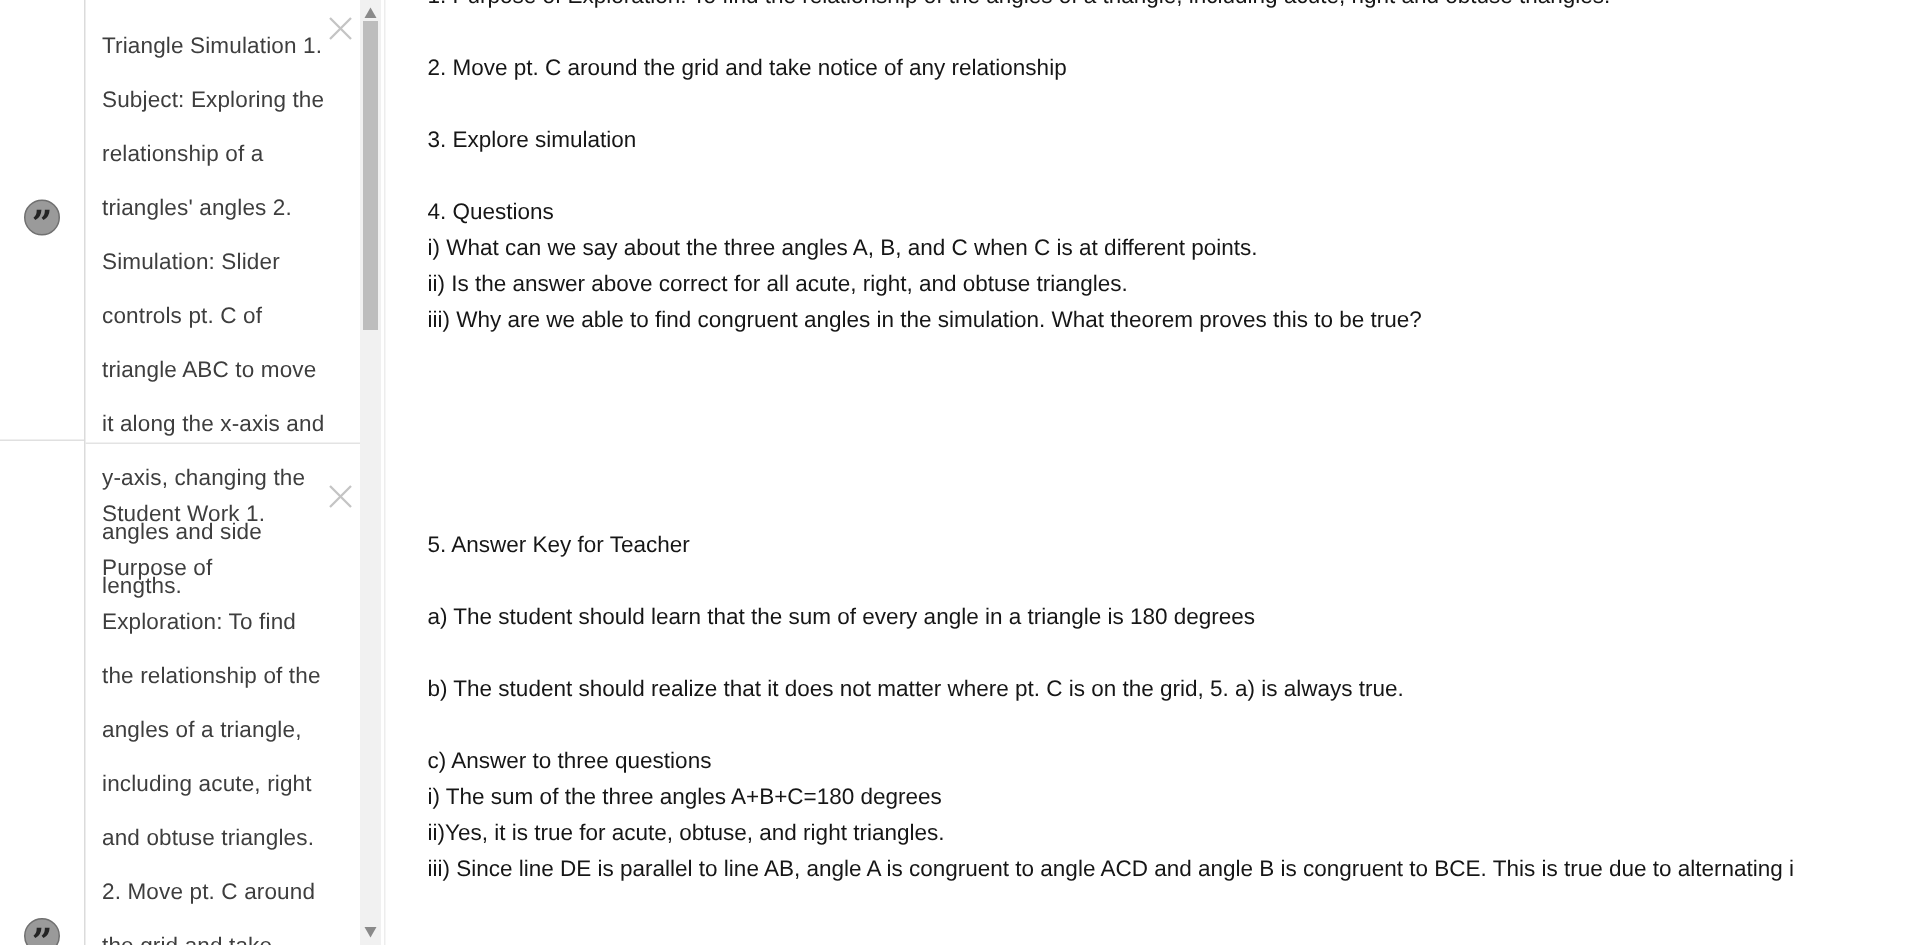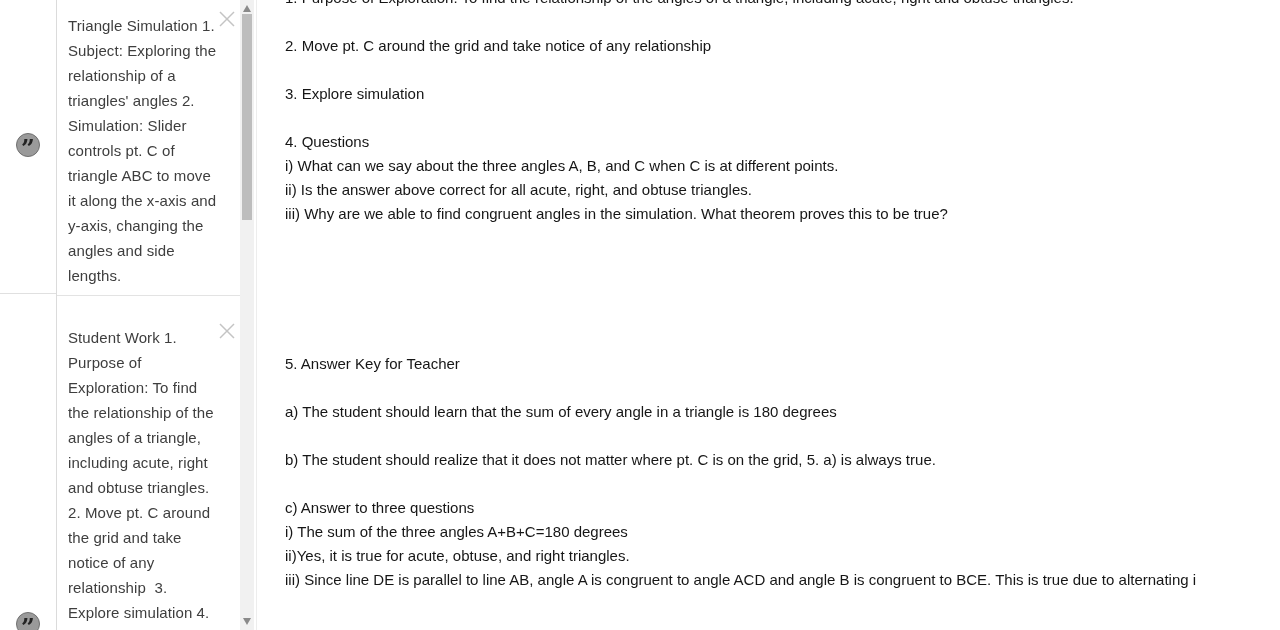--- a/index.html
+++ b/index.html
@@ -24,21 +24,21 @@
     font-size:24px; line-height:30px;
   }
   .avatar-1 { top:133px; }
   .avatar-2 { top:612px; }
 
   .card { position:absolute; left:57px; width:184px; }
   .card-1 { top:0;    height:295px; }
   .card-2 { top:312px; height:334px; }
   .card-text {
     padding:13px 0 0 11px;
-    font-size:15px; line-height:25px; color:#3e3e3e;
+    font-size:15px; line-height:36px; color:#3e3e3e;
     white-space:pre; letter-spacing:0.1px;
   }
   .close {
     position:absolute; top:10px; left:161px; width:18px; height:18px; cursor:pointer;
   }
   .close svg { display:block; }
 
   
   .scrollbar { position:absolute; left:240px; top:0; width:14px; height:630px; background:#f1f1f1; }
   .scroll-thumb { position:absolute; left:2px; top:14px; width:10px; height:206px; background:#bdbdbd; }

